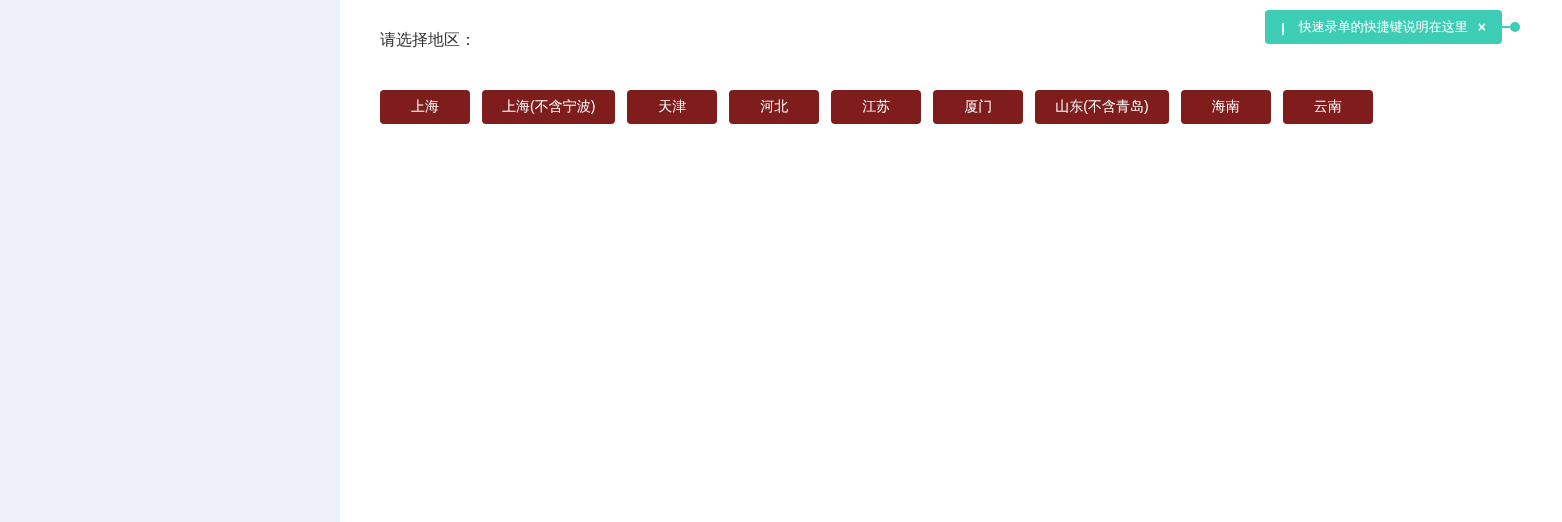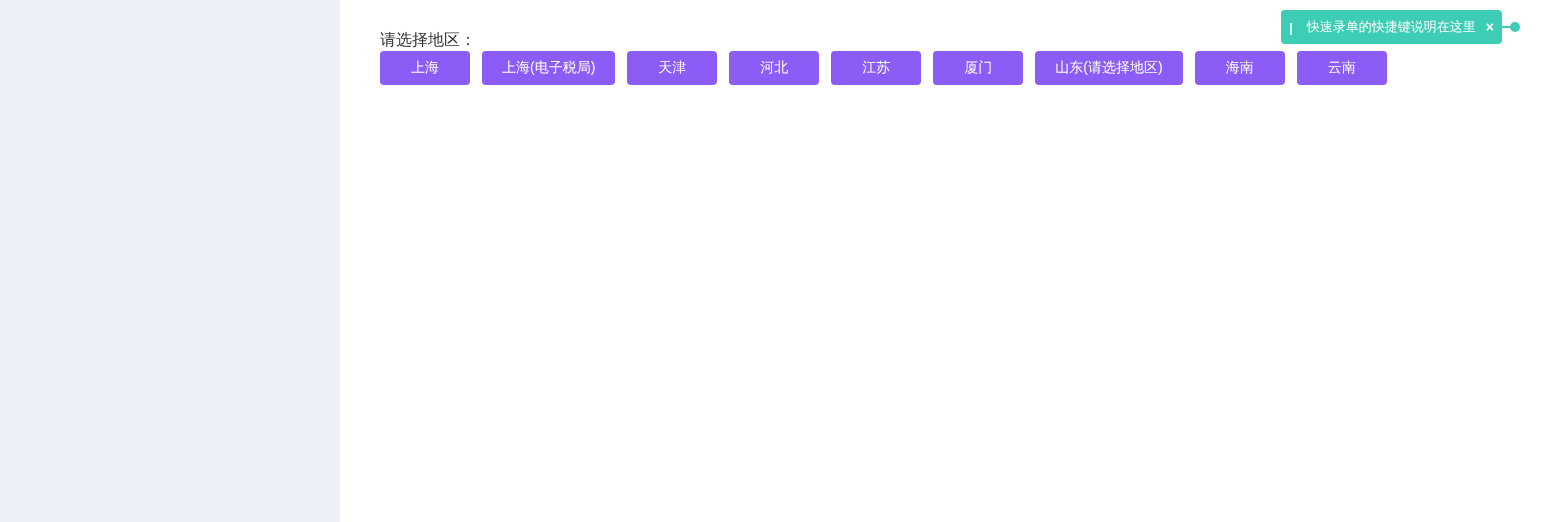--- a/index.html
+++ b/index.html
@@ -42,40 +42,41 @@
       font-weight: normal;
     }
 
     .region-buttons {
       display: flex;
       flex-wrap: wrap;
       gap: 12px;
     }
 
     .region-btn {
-      background: #8b5cf6;
+      background: #7f1d1d;
       color: #fff;
       border: none;
       border-radius: 4px;
       padding: 8px 20px;
       font-size: 14px;
       cursor: pointer;
       min-width: 90px;
       text-align: center;
       font-family: 'Microsoft YaHei', 'PingFang SC', sans-serif;
+      margin-top: 39px;
     }
 
     
     .tooltip-banner {
       position: absolute;
       top: 10px;
       right: 60px;
       background: #3dccb4;
       color: #fff;
-      padding: 8px 8px;
+      padding: 8px 16px;
       border-radius: 4px;
       font-size: 13px;
       display: flex;
       align-items: center;
       gap: 10px;
       white-space: nowrap;
     }
 
     .tooltip-banner::before {
       content: '|';
@@ -114,26 +115,26 @@
 <body>
 
 <div class="left-sidebar"></div>
 
 <div class="main-content">
   <div class="page-title">请选择地区：</div>
 
   <div class="region-buttons" id="region-container">
 
   <button class="region-btn">上海</button>
-      <button class="region-btn">上海(电子税局)</button>
+      <button class="region-btn">上海(不含宁波)</button>
       <button class="region-btn">天津</button>
       <button class="region-btn">河北</button>
       <button class="region-btn">江苏</button>
       <button class="region-btn">厦门</button>
-      <button class="region-btn">山东(请选择地区)</button>
+      <button class="region-btn">山东(不含青岛)</button>
       <button class="region-btn">海南</button>
       <button class="region-btn">云南</button>
     </div>
 </div>
 
 <div class="tooltip-banner">
   <span>快速录单的快捷键说明在这里</span>
   <span class="tooltip-close">×</span>
 </div>
 <div class="tooltip-line"></div>

